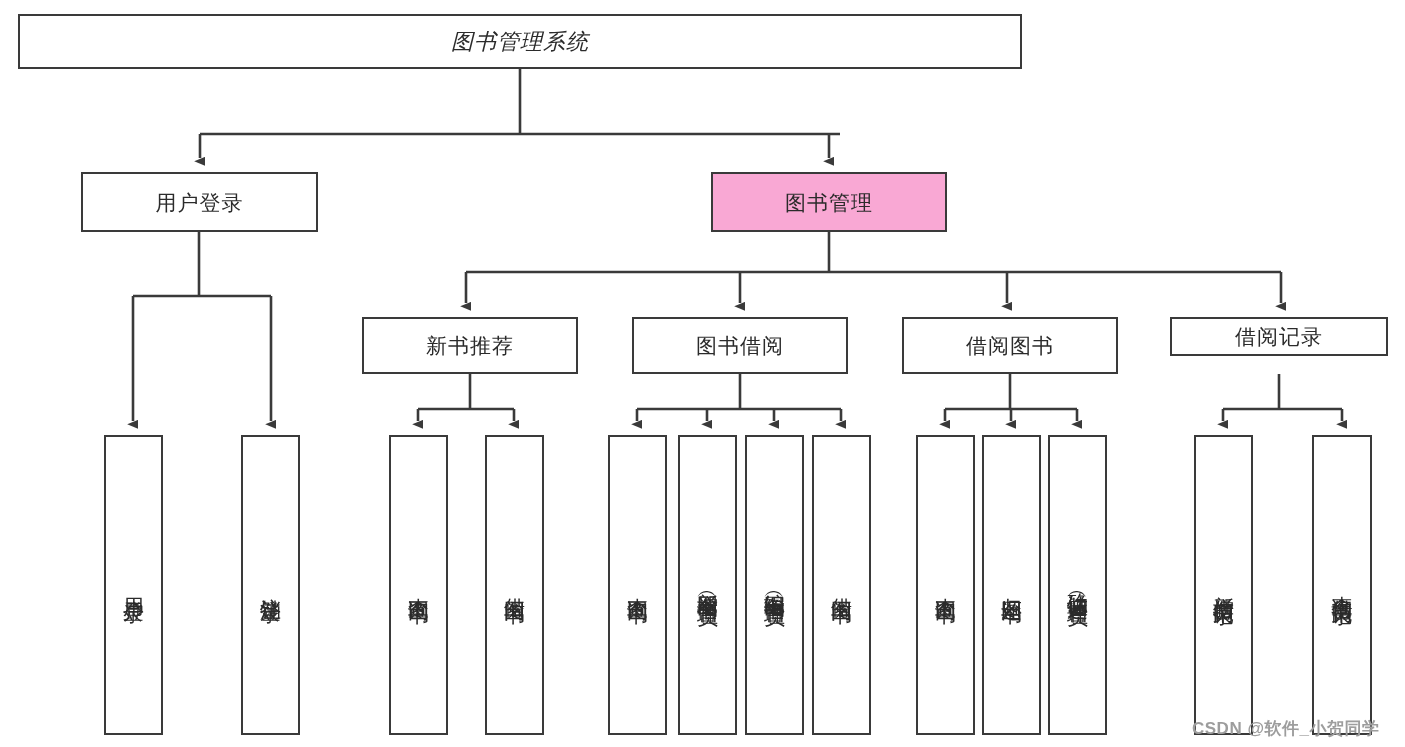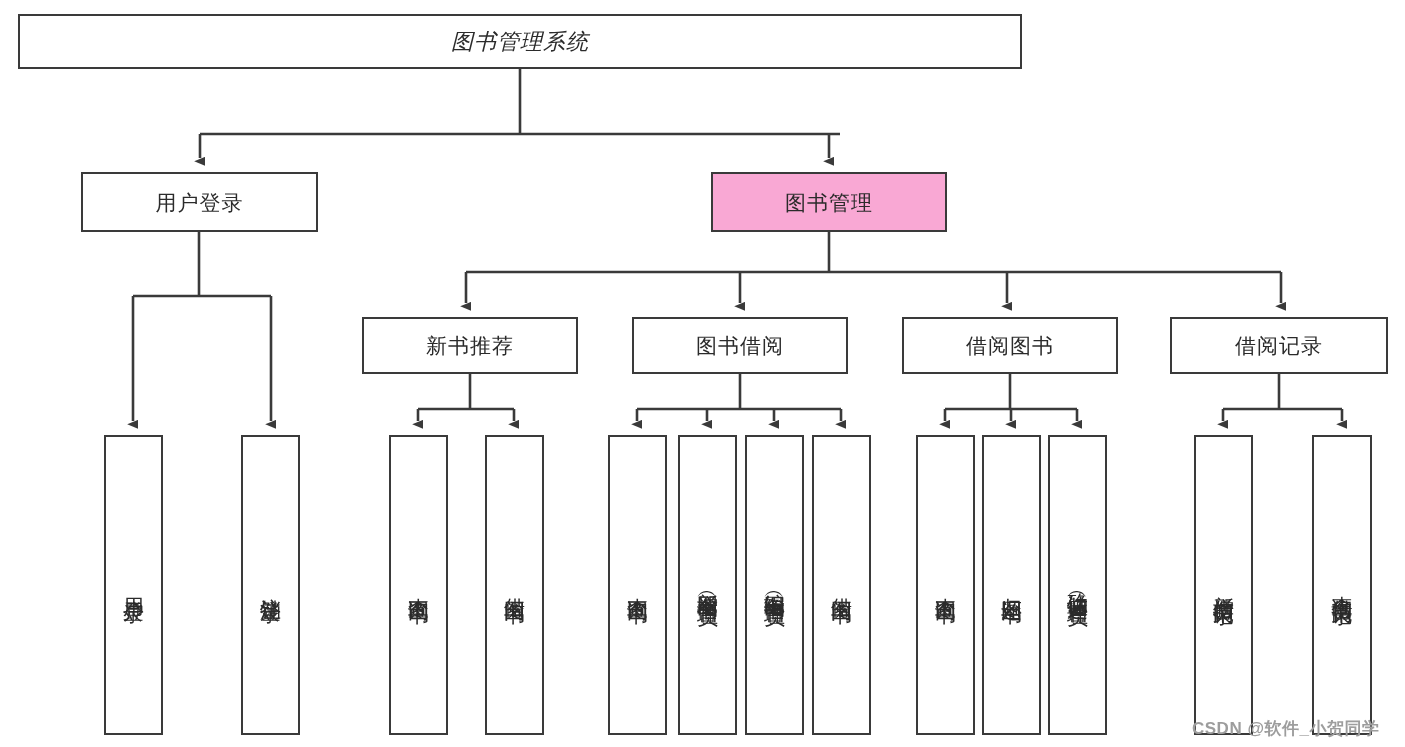--- a/index.html
+++ b/index.html
@@ -126,21 +126,21 @@
 
   <div class="node-box" style="left: 362px; top: 317px; width: 216px; height: 57px; border-color: rgb(58, 58, 58); background: rgb(255, 255, 255); justify-content: center;">
     <span class="node-label-h" style="color: rgb(43, 43, 43);">新书推荐</span>
   </div>
   <div class="node-box" style="left: 632px; top: 317px; width: 216px; height: 57px; border-color: rgb(58, 58, 58); background: rgb(255, 255, 255);">
     <span class="node-label-h" style="color: rgb(43, 43, 43);">图书借阅</span>
   </div>
   <div class="node-box" style="left: 902px; top: 317px; width: 216px; height: 57px; border-color: rgb(58, 58, 58); background: rgb(255, 255, 255);">
     <span class="node-label-h" style="color: rgb(43, 43, 43);">借阅图书</span>
   </div>
-  <div class="node-box" style="left: 1170px; top: 317px; width: 218px; height: 57px; border-color: rgb(58, 58, 58); background: rgb(255, 255, 255);">
+  <div class="node-box" style="left: 1170px; top: 317px; width: 218px; height: 39px; border-color: rgb(58, 58, 58); background: rgb(255, 255, 255);">
     <span class="node-label-h" style="color: rgb(43, 43, 43);">借阅记录</span>
   </div>
 
   <div class="node-box" style="left: 104px; top: 435px; width: 59px; height: 300px; border-color: rgb(58, 58, 58); background: rgb(255, 255, 255);">
     <span class="node-label-v" style="color: rgb(43, 43, 43);">用户登录</span>
   </div>
   <div class="node-box" style="left: 241px; top: 435px; width: 59px; height: 300px; border-color: rgb(58, 58, 58); background: rgb(255, 255, 255);">
     <span class="node-label-v" style="color: rgb(43, 43, 43);">注销登录</span>
   </div>
   <div class="node-box" style="left: 389px; top: 435px; width: 59px; height: 300px; border-color: rgb(58, 58, 58); background: rgb(255, 255, 255);">

